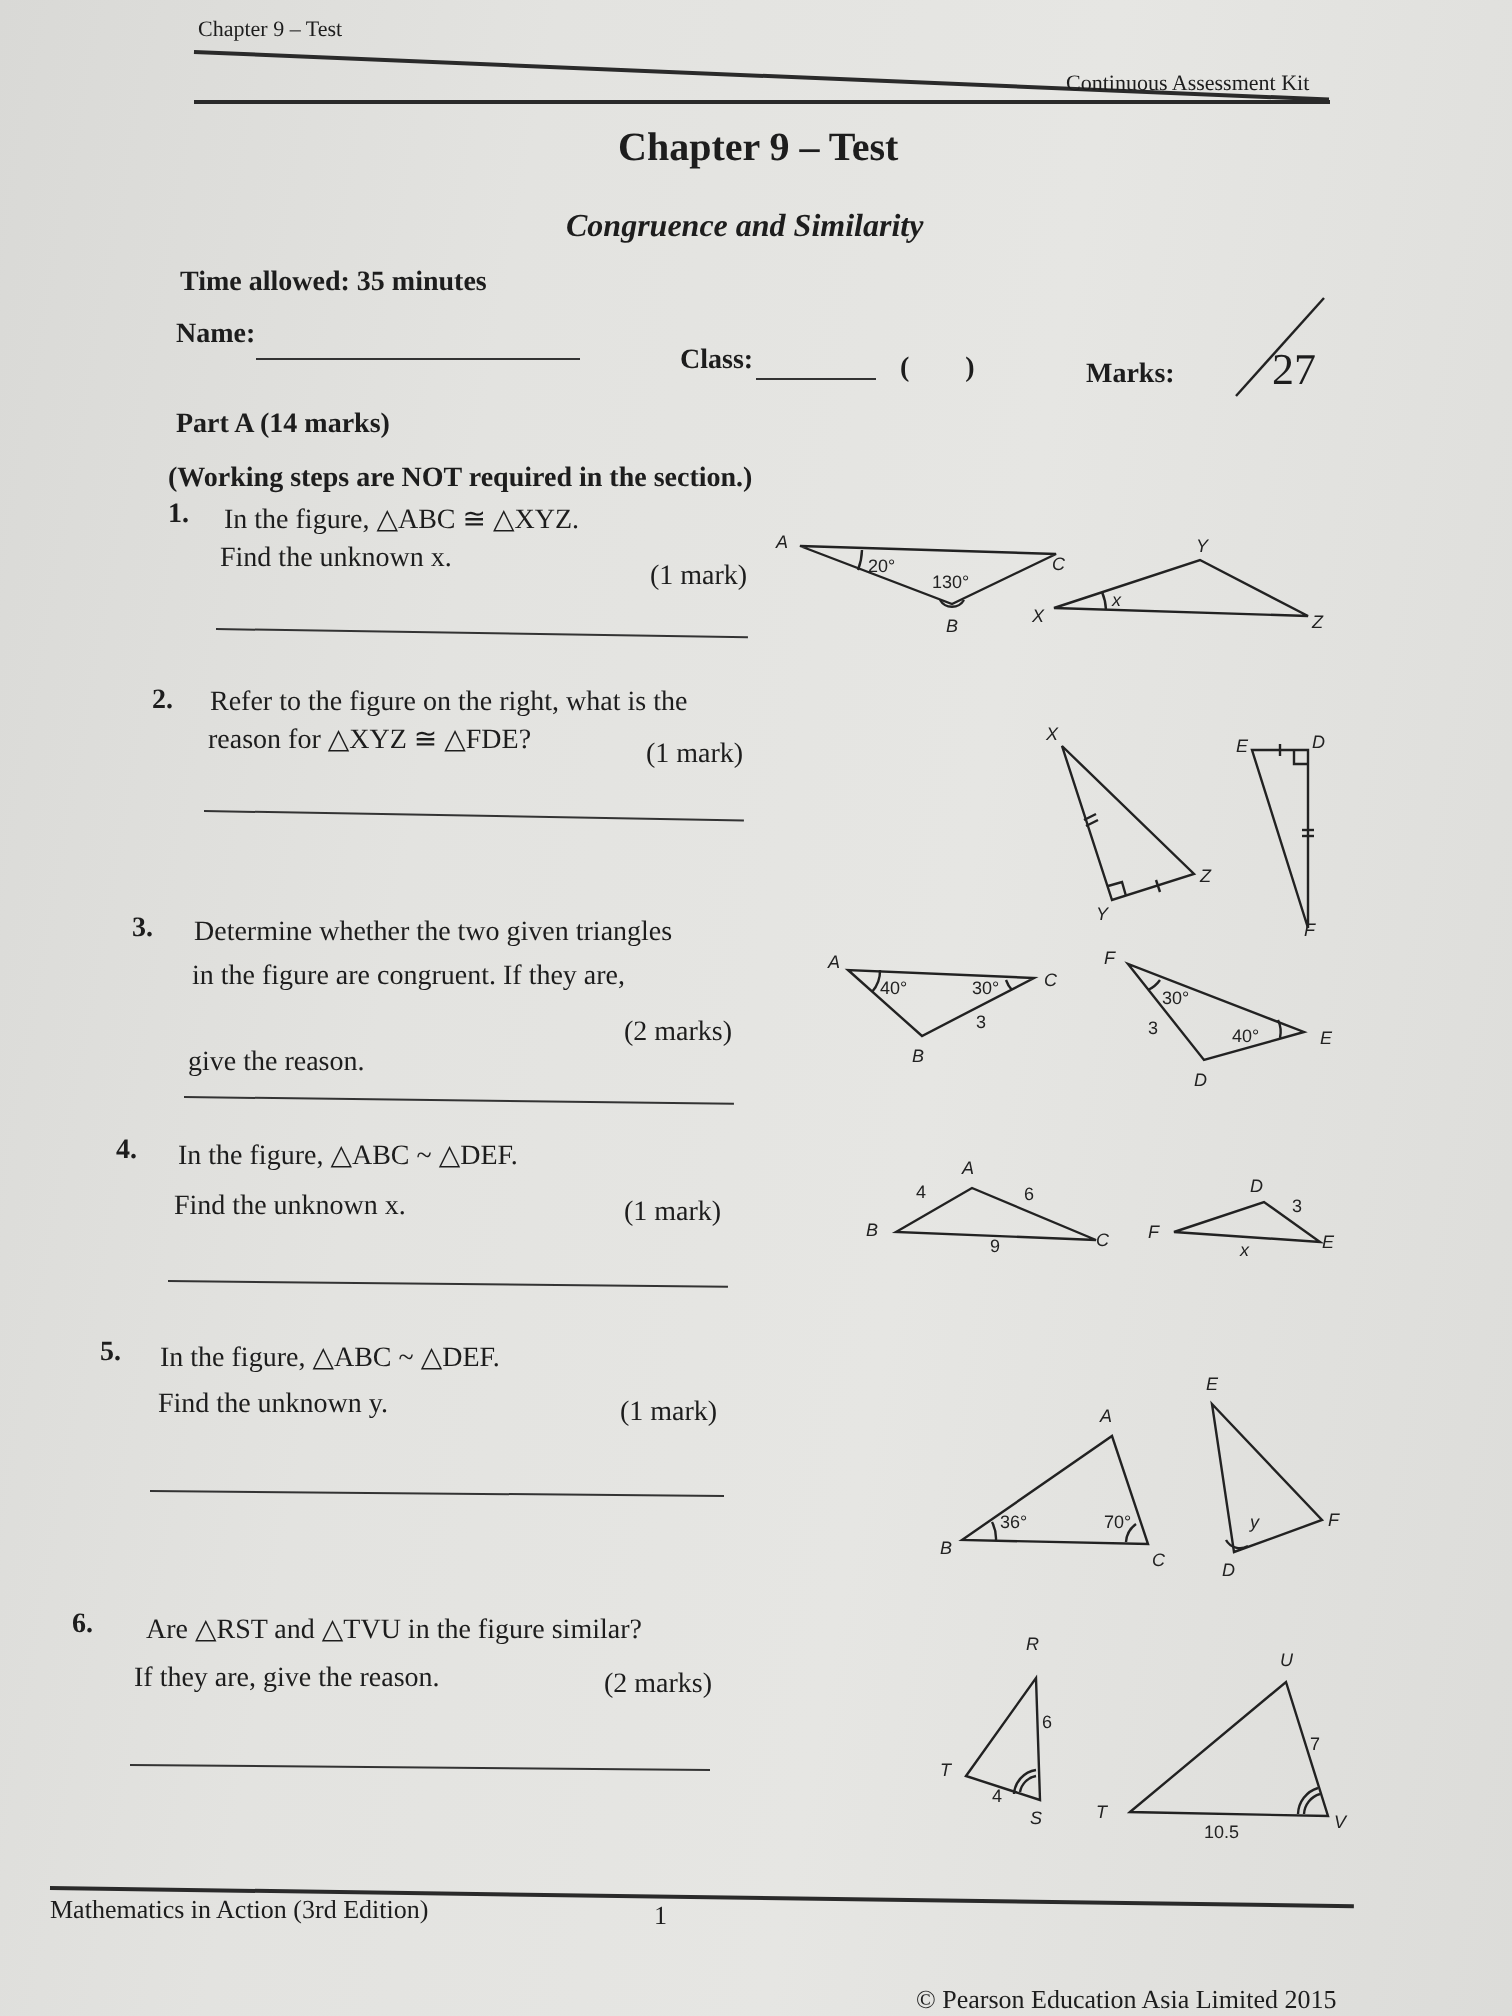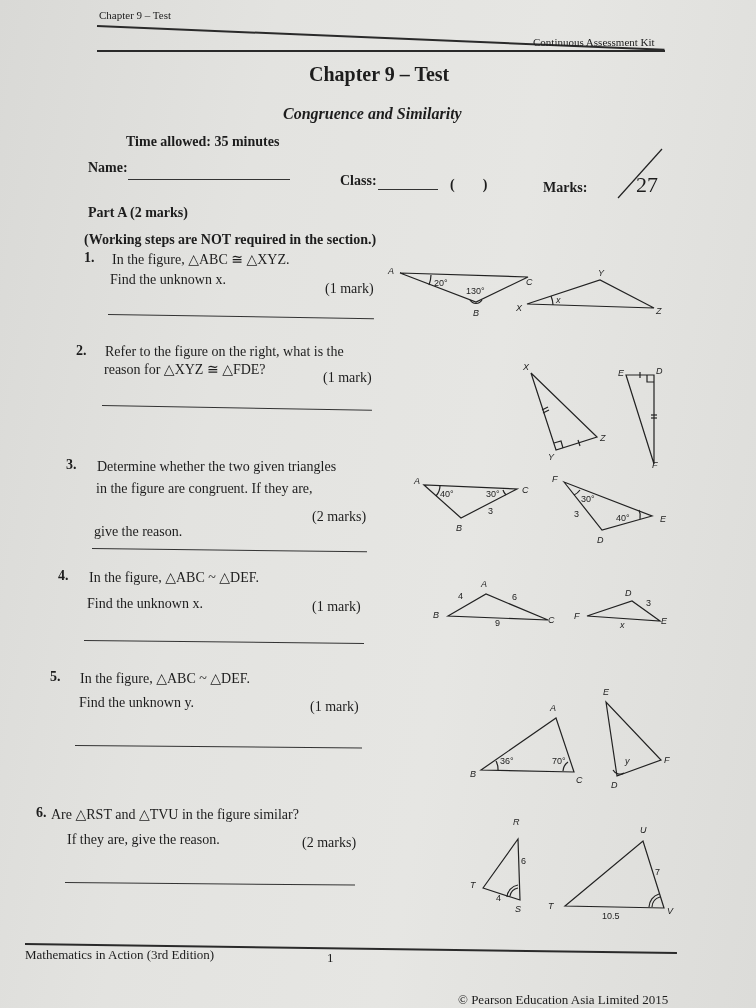--- a/index.html
+++ b/index.html
@@ -27,34 +27,34 @@
 <body>
 
 <div class="abs hdr-small" style="left:99px;top:9px;">Chapter 9 – Test</div>
 <div class="rule" style="left:97px;top:25px;width:568px;transform:rotate(2.4deg);"></div>
 <div class="abs hdr-small" style="left:533px;top:36px;">Continuous Assessment Kit</div>
 <div class="rule" style="left:97px;top:50px;width:568px;"></div>
 
 <div class="abs title" style="left:309px;top:63px;">Chapter 9 – Test</div>
 <div class="abs subtitle" style="left:283px;top:105px;">Congruence and Similarity</div>
 
-<div class="abs bold q" style="left:90px;top:134px;margin-left:36px;">Time allowed: 35 minutes</div>
+<div class="abs bold q" style="left:90px;top:134px;">Time allowed: 35 minutes</div>
 
 <div class="abs bold q" style="left:88px;top:160px;">Name:</div>
 <div class="ansline" style="left:128px;top:179px;width:162px;"></div>
 <div class="abs bold q" style="left:340px;top:173px;text-align:right;">Class:</div>
 <div class="ansline" style="left:378px;top:189px;width:60px;"></div>
 <div class="abs bold q" style="left:450px;top:177px;white-space:pre;">(        )</div>
 <div class="abs bold q" style="left:543px;top:180px;">Marks:</div>
 <svg class="abs" style="left:614px;top:146px;" width="60" height="56">
   <line x1="4" y1="52" x2="48" y2="3"></line>
 </svg>
 <div class="abs" style="left:636px;top:172px;font-size:22px;">27</div>
 
-<div class="abs bold q" style="left:88px;top:205px;">Part A (2 marks)</div>
+<div class="abs bold q" style="left:88px;top:205px;">Part A (14 marks)</div>
 <div class="abs bold q" style="left:84px;top:232px;">(Working steps are NOT required in the section.)</div>
 
 <div class="abs qnum" style="left:84px;top:250px;">1.</div>
 <div class="abs q" style="left:112px;top:251px;">In the figure, △ABC ≅ △XYZ.</div>
 <div class="abs q" style="left:110px;top:272px;">Find the unknown x.</div>
 <div class="abs mark" style="left:325px;top:281px;">(1 mark)</div>
 <div class="ansline" style="left:108px;top:314px;width:266px;transform:rotate(0.9deg);"></div>
 <svg class="abs" style="left:386px;top:264px;" width="290" height="64">
   <polygon points="14,9 90,38 142,13"></polygon>
   <path d="M45,11 A30,30 0 0 1 43,21"></path>
@@ -161,21 +161,21 @@
   <text class="num" x="88" y="88">70°</text>
   <polygon points="142,26 153,100 197,84"></polygon>
   <path d="M149,94 A8,8 0 0 0 160,97"></path>
   <text x="139" y="19">E</text>
   <text x="147" y="112">D</text>
   <text x="200" y="87">F</text>
   <text x="161" y="88">y</text>
 </svg>
 
 <div class="abs qnum" style="left:36px;top:805px;">6.</div>
-<div class="abs q" style="left:51px;top:806px;">Are △RST and △TVU in the figure similar?</div>
+<div class="abs q" style="left:73px;top:806px;">Are △RST and △TVU in the figure similar?</div>
 <div class="abs q" style="left:67px;top:832px;">If they are, give the reason.</div>
 <div class="abs mark" style="left:302px;top:835px;">(2 marks)</div>
 <div class="ansline" style="left:65px;top:882px;width:290px;transform:rotate(0.5deg);"></div>
 <svg class="abs" style="left:452px;top:808px;" width="240" height="120">
   <polygon points="31,80 66,31 68,92"></polygon>
   <path d="M58,88 A10,10 0 0 1 66,80"></path>
   <path d="M55,89 A13,13 0 0 1 66,77"></path>
   <text x="61" y="17">R</text>
   <text x="18" y="80">T</text>
   <text x="63" y="104">S</text>

